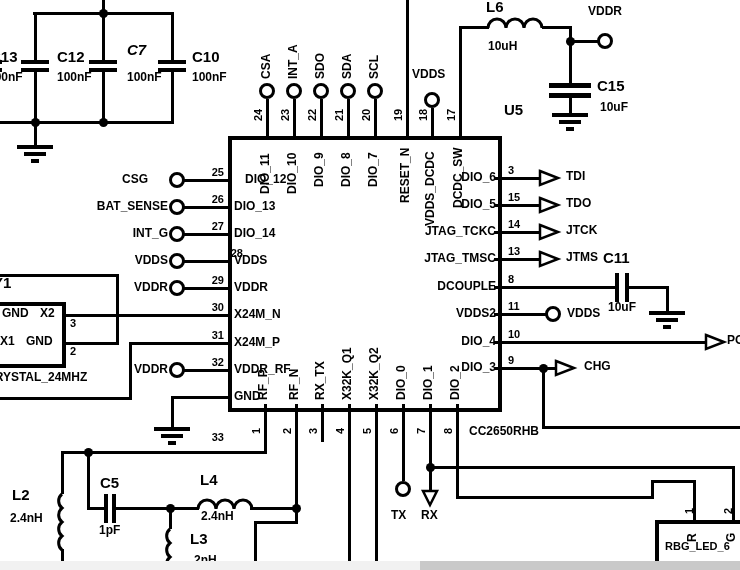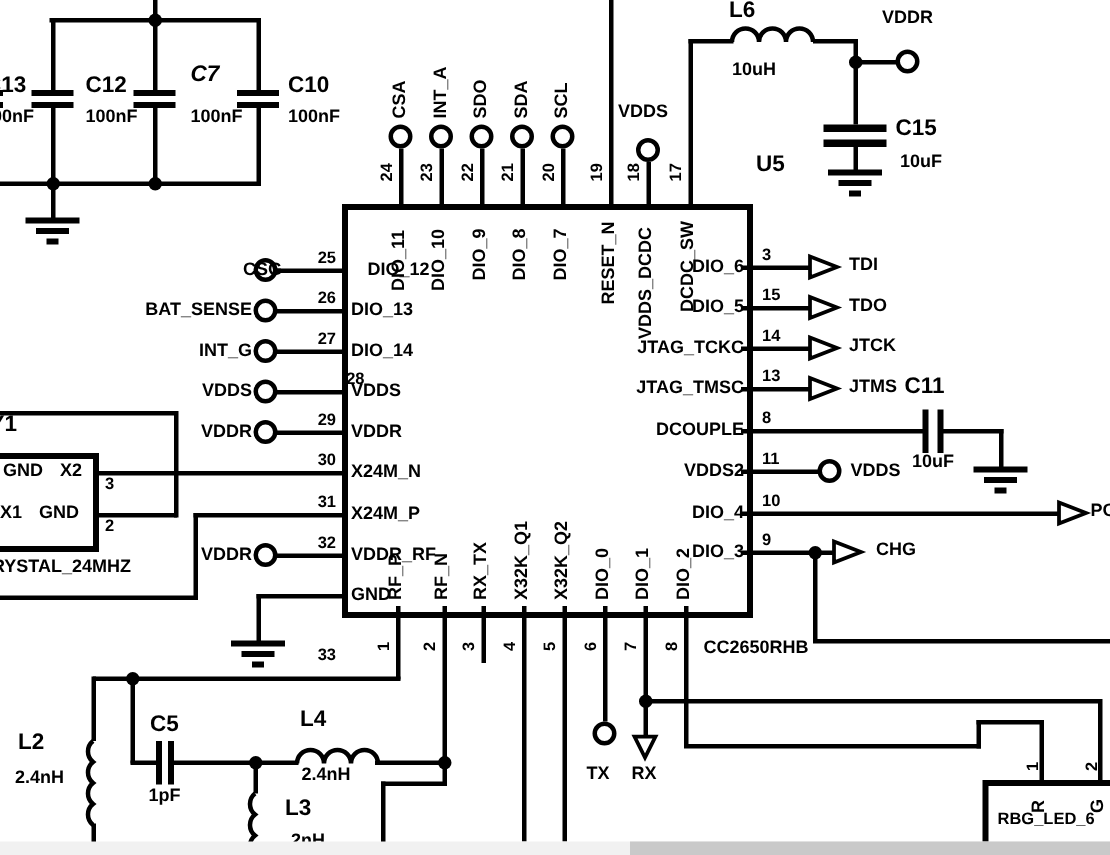--- a/index.html
+++ b/index.html
@@ -100,21 +100,21 @@
         <line x1="7" y1="10" x2="29" y2="10"></line>
         <line x1="14" y1="17" x2="22" y2="17"></line>
       </g>
     </svg>
   <div class="term" style="left:169px;top:172px;"></div>
   <div class="term" style="left:169px;top:199px;"></div>
   <div class="term" style="left:169px;top:226px;"></div>
   <div class="term" style="left:169px;top:253px;"></div>
   <div class="term" style="left:169px;top:280px;"></div>
   <div class="term" style="left:169px;top:362px;"></div>
-  <span class="t" style="right:552px;top:173px;">CSG</span>
+  <span class="t" style="right:592px;top:173px;">CSG</span>
   <span class="t" style="right:572px;top:200px;">BAT_SENSE</span>
   <span class="t" style="right:572px;top:227px;">INT_G</span>
   <span class="t" style="right:572px;top:254px;">VDDS</span>
   <span class="t" style="right:572px;top:281px;">VDDR</span>
   <span class="t" style="right:572px;top:363px;">VDDR</span>
   <span class="t sm" style="right:516px;top:166px;">25</span>
   <span class="t sm" style="right:516px;top:193px;">26</span>
   <span class="t sm" style="right:516px;top:220px;">27</span>
   <span class="t sm" style="right:497px;top:247px;">28</span>
   <span class="t sm" style="right:516px;top:274px;">29</span>

